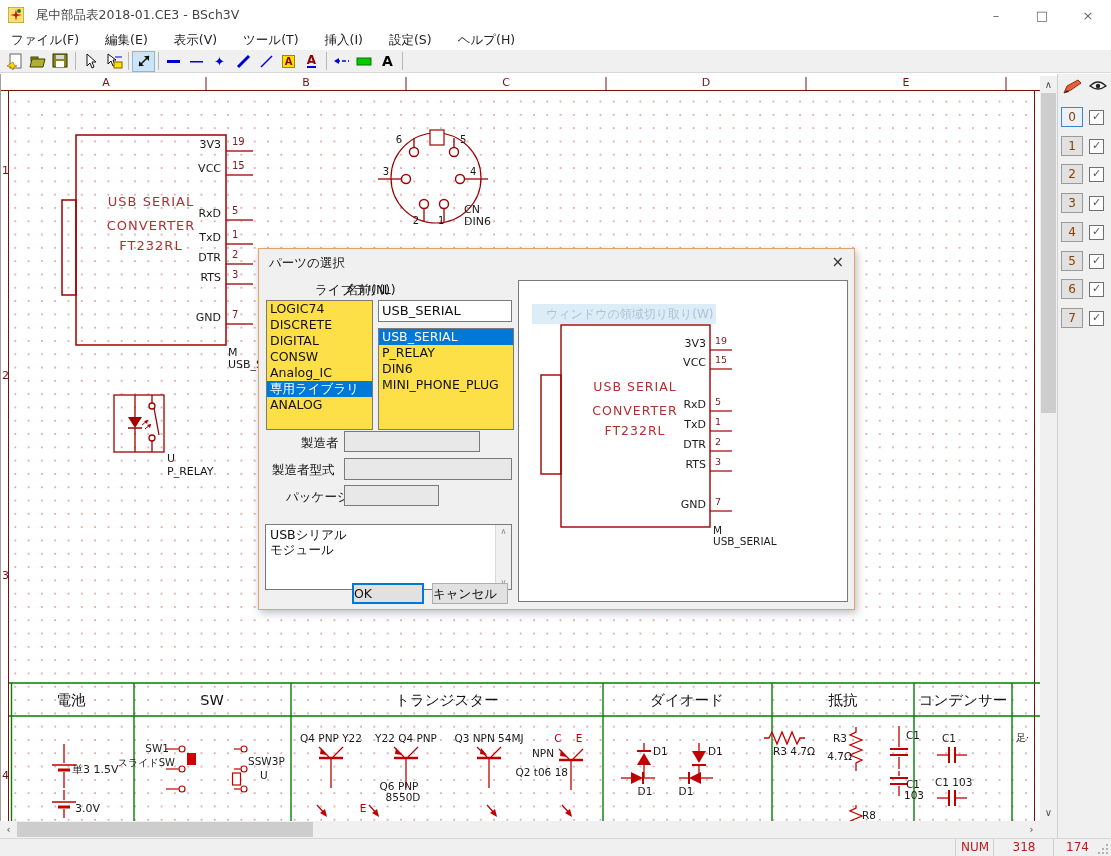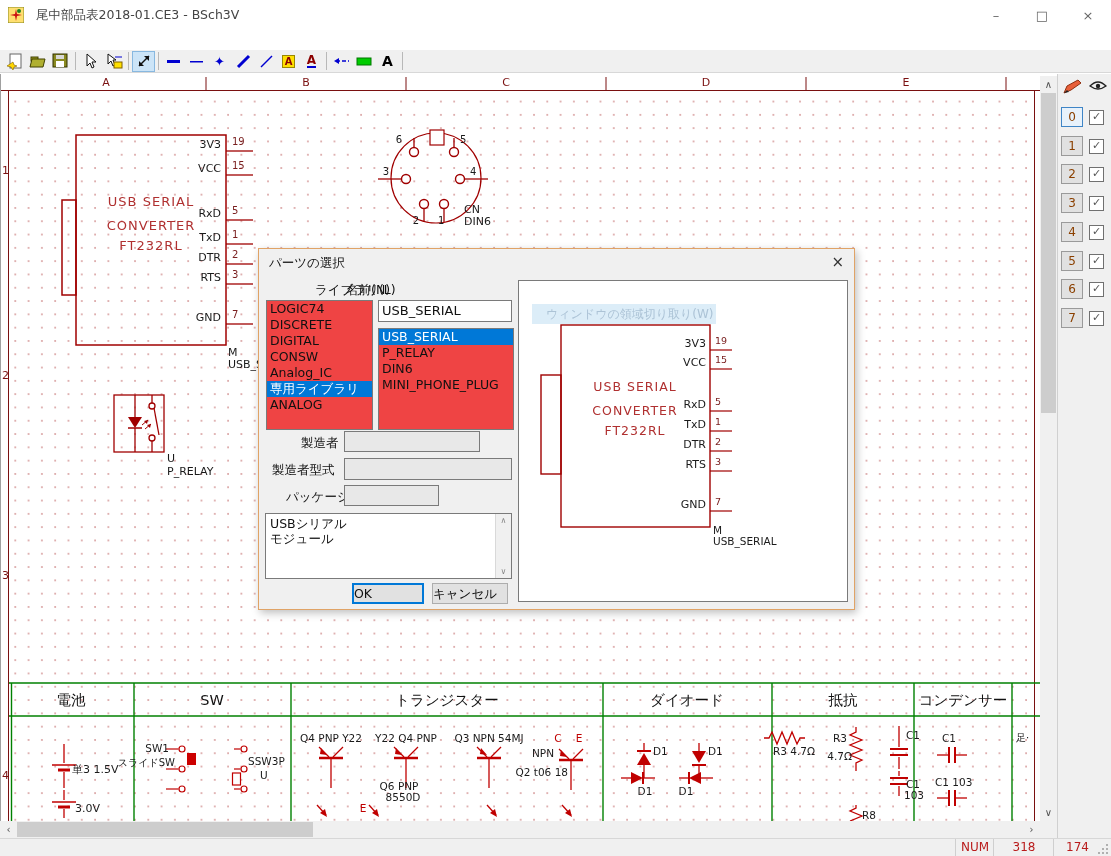--- a/index.html
+++ b/index.html
@@ -32,25 +32,25 @@
   .layerpanel{position:absolute;left:1057px;top:74px;width:54px;height:764px;background:#f0f0f0;border-left:1px solid #d0d0d0;}
   .lbtn{position:absolute;left:3px;width:22px;height:20px;background:#e1e1e1;border:1px solid #9a9a9a;box-sizing:border-box;font-size:12px;color:#8b4000;text-align:center;line-height:18px;}
   .lbtn.active{background:#e8f2fb;border:1px solid #3f85c6;}
   .cb{position:absolute;left:31px;width:13px;height:13px;background:#fff;border:1px solid #707070;font-size:11px;line-height:12px;text-align:center;color:#555;}
   
   .dialog{position:absolute;left:258px;top:248px;width:597px;height:362px;background:#f0f0f0;border:1px solid #e0a366;box-shadow:2px 3px 8px rgba(0,0,0,.25);box-sizing:border-box;z-index:10;}
   .dlg-title{position:absolute;left:0;top:0;width:100%;height:26px;font-size:12.5px;color:#111;}
   .dlg-title .t{position:absolute;left:10px;top:6px;}
   .dlg-close{position:absolute;right:10px;top:4px;font-size:15px;color:#333;}
   .dlg-label{position:absolute;font-size:12.5px;color:#111;}
-  .listbox{position:absolute;background:#ef4444;border:1px solid #7a7a7a;font-size:12.5px;color:#111;overflow:hidden;}
+  .listbox{position:absolute;background:#fde047;border:1px solid #7a7a7a;font-size:12.5px;color:#111;overflow:hidden;}
   .listbox div{padding:0 3px;height:16px;line-height:16px;white-space:nowrap;}
   .listbox div.sel{background:#0078d7;color:#fff;}
   .tinput{position:absolute;background:#fff;border:1px solid #7a7a7a;font-size:13px;color:#111;padding:2px 3px;box-sizing:border-box;white-space:nowrap;overflow:hidden;}
-  .descbox{position:absolute;background:#fff;border:1px solid #7a7a7a;font-size:12.5px;color:#111;box-sizing:border-box;}
+  .descbox{position:absolute;background:#fff;border:1px solid #7a7a7a;font-size:12.5px;color:#111;box-sizing:border-box;margin-top:11px;}
   .desc-text{position:absolute;left:4px;top:2px;right:18px;white-space:pre-line;line-height:15px;}
   .desc-sb{position:absolute;right:0;top:0;width:15px;height:100%;background:#f0f0f0;border-left:1px solid #d9d9d9;}
   .desc-sb span{position:absolute;left:0;width:15px;text-align:center;font-size:8px;color:#888;}
   .dbtn{position:absolute;height:21px;background:#e1e1e1;border:1px solid #adadad;font-size:12.5px;color:#111;line-height:19px;box-sizing:border-box;}
   .dbtn.focus{border:2px solid #0078d7;line-height:17px;}
   .preview{position:absolute;left:259px;top:31px;width:330px;height:322px;background:#fff;border:1px solid #7a7a7a;box-sizing:border-box;}
   .ghost{position:absolute;left:13px;top:23px;width:170px;height:20px;background:#dcedf8;color:#acc3d6;font-size:12px;line-height:20px;padding-left:14px;white-space:nowrap;overflow:hidden;}
   
   .statusbar{position:absolute;left:0;top:838px;width:1111px;height:18px;background:#f0f0f0;border-top:1px solid #d7d7d7;font-size:12px;color:#b91c1c;}
   .scell{position:absolute;top:0;height:18px;line-height:17px;text-align:center;border-left:1px solid #cfcfcf;}
@@ -68,20 +68,29 @@
       <circle cx="11" cy="4" r="2" fill="#208020"></circle>
     </svg>
     <span class="title-text abs" style="left:30px;top:7px">尾中部品表2018-01.CE3 - BSch3V</span>
     <div class="wincontrols">
       <span class="winbtn">–</span>
       <span class="winbtn">□</span>
       <span class="winbtn">×</span>
     </div>
   </div>
 
+  <div class="menubar">
+    <span class="menuitem">ファイル(F)</span>
+    <span class="menuitem">編集(E)</span>
+    <span class="menuitem">表示(V)</span>
+    <span class="menuitem">ツール(T)</span>
+    <span class="menuitem">挿入(I)</span>
+    <span class="menuitem">設定(S)</span>
+    <span class="menuitem">ヘルプ(H)</span>
+  </div>
 
   <div class="toolbar">
     <span class="tbtn">
         <svg width="18" height="17">
           <rect x="4" y="1" width="11" height="14" fill="#fff" stroke="#666"></rect>
           <path d="M4,11 L7,9 L8,12 L11,13 L8,14 L7,17 L5,14 L1,13 Z" fill="#ffd700" stroke="#806000" stroke-width="0.6"></path>
         </svg>
       </span>
     <span class="tbtn">
         <svg width="18" height="16">

